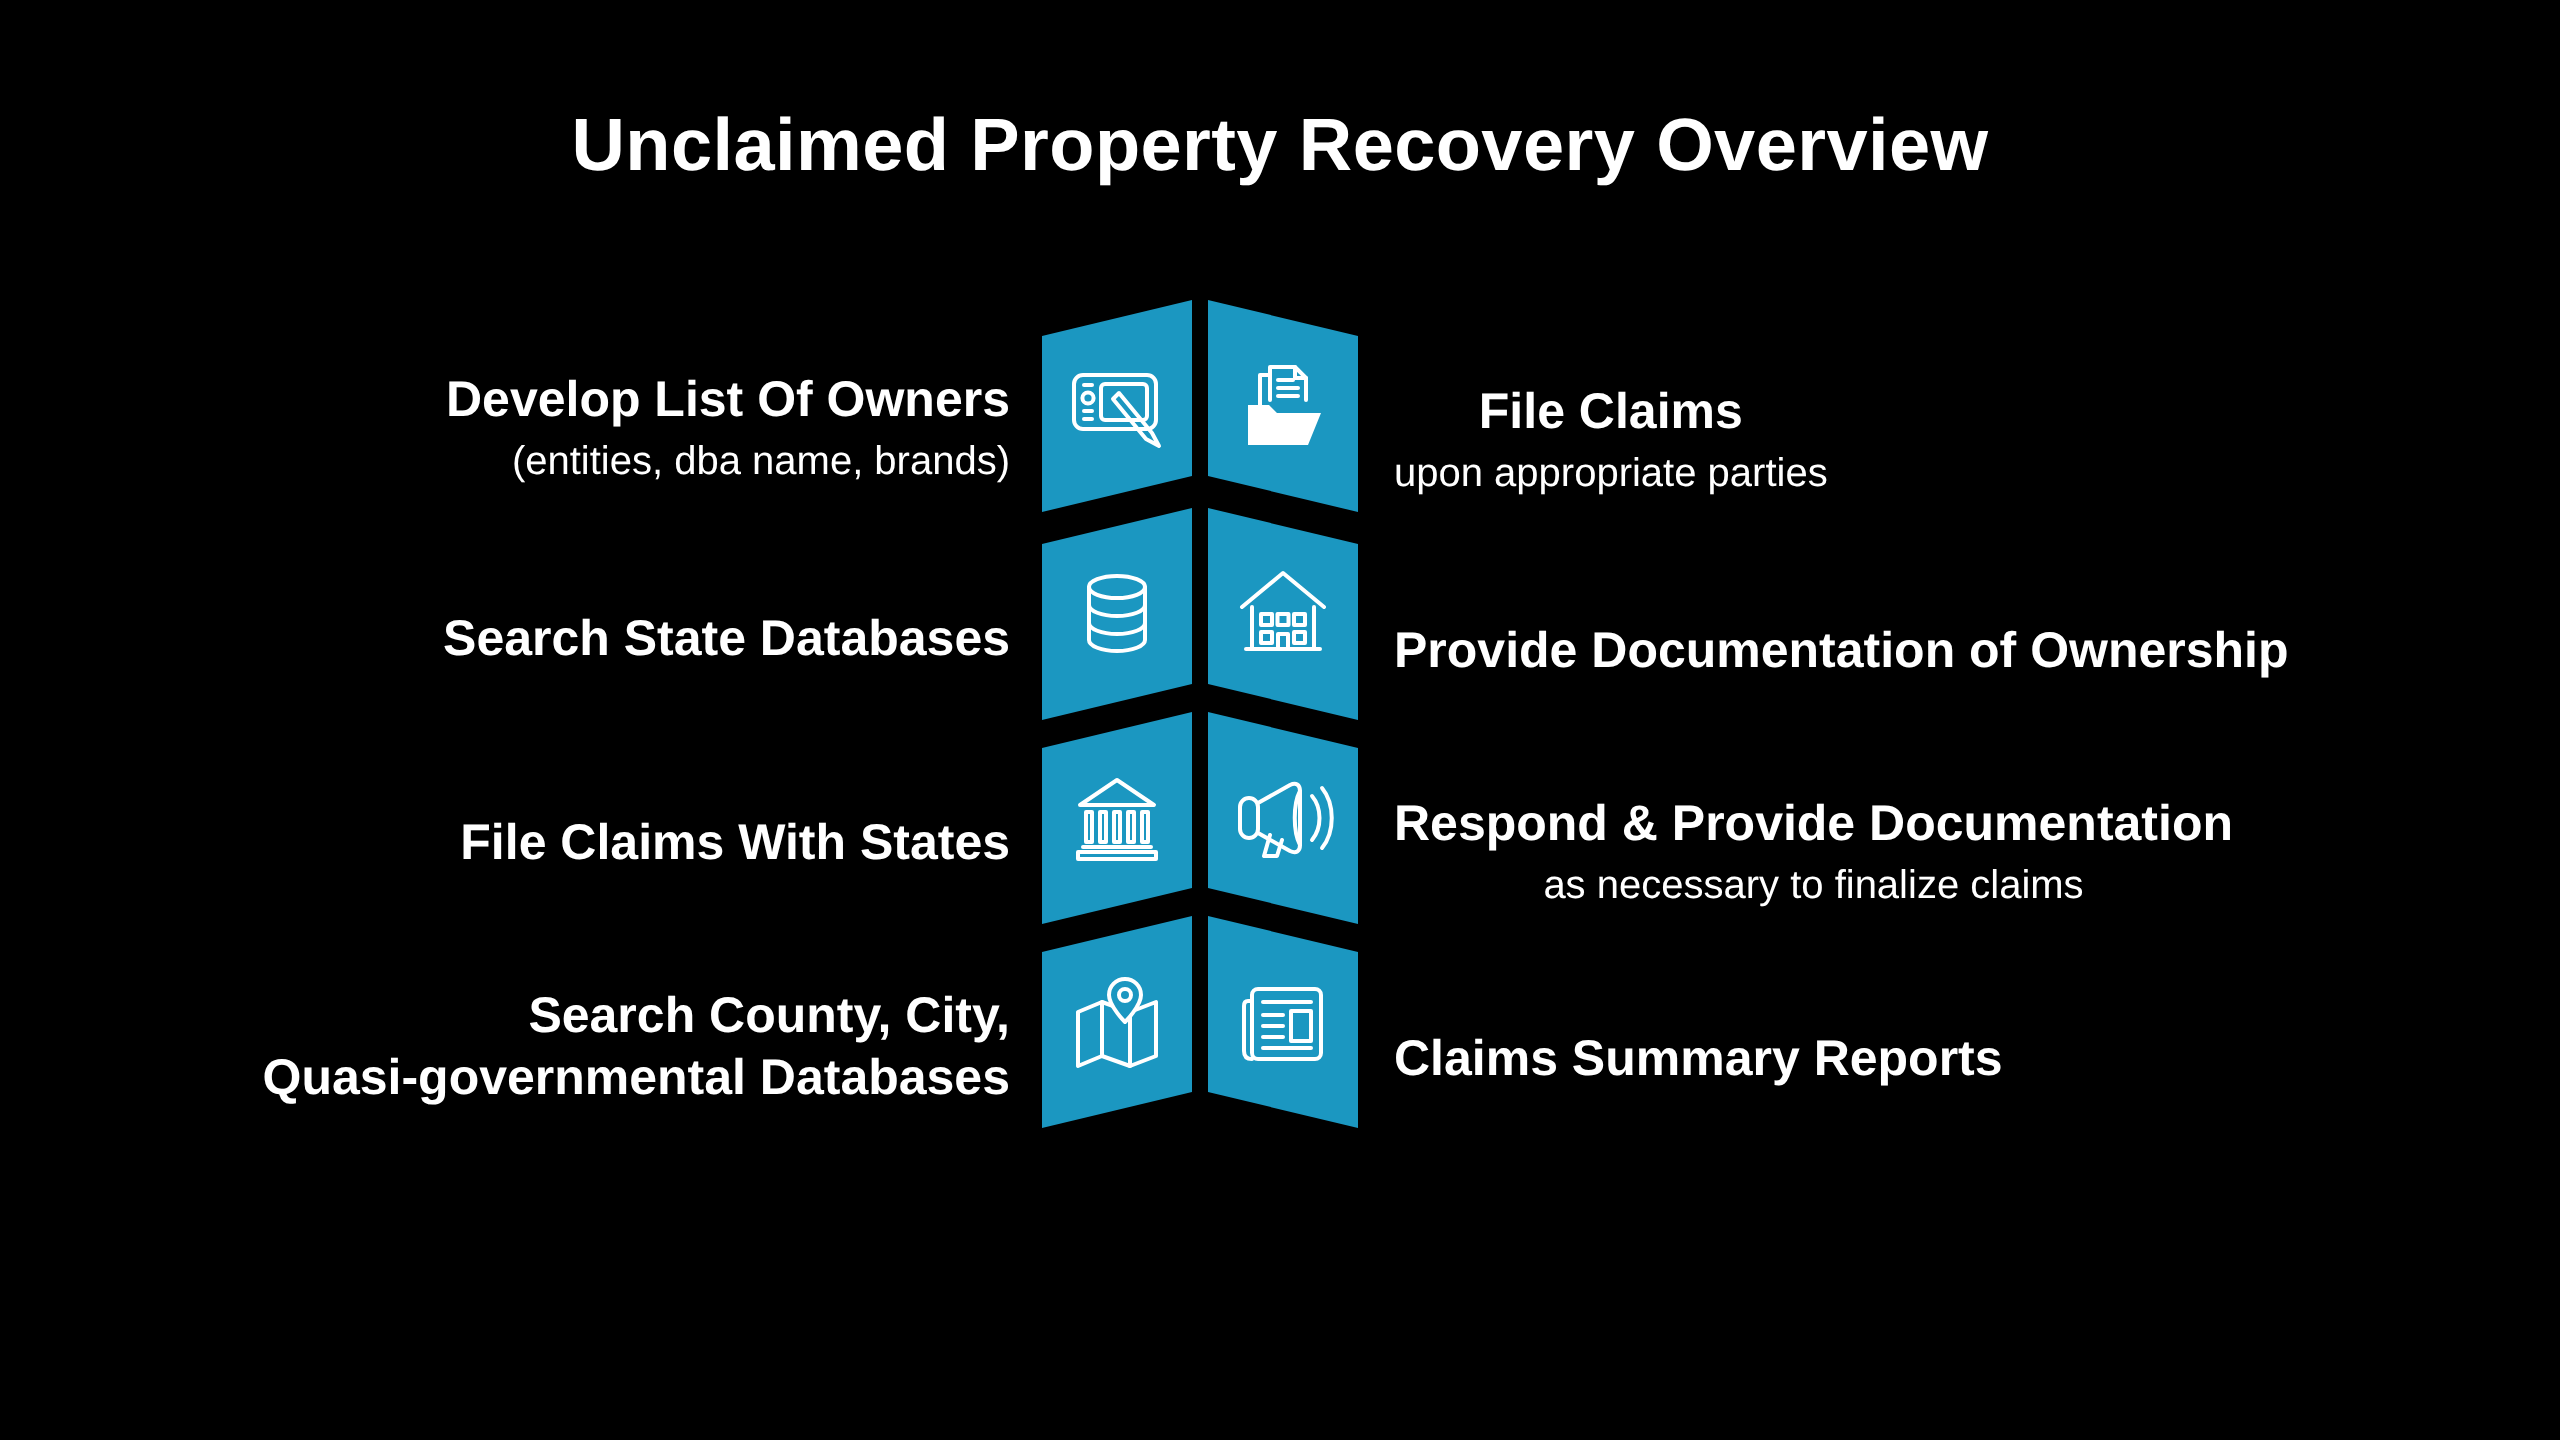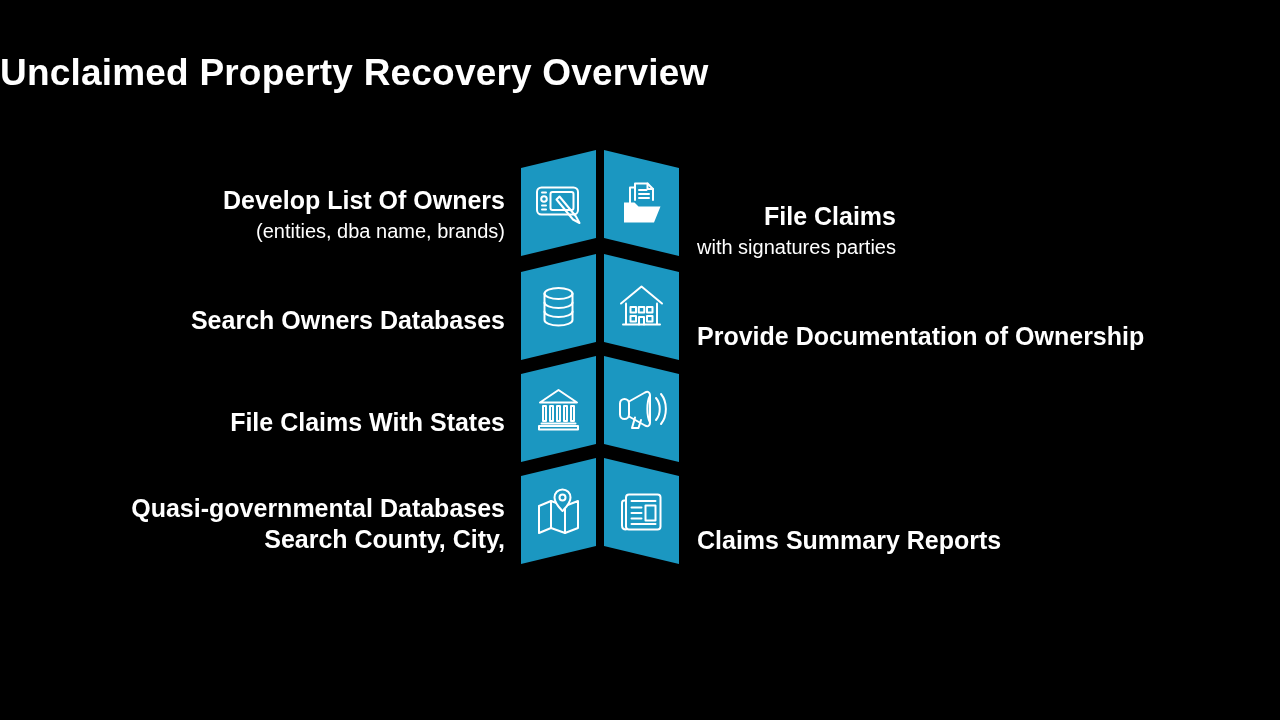--- a/index.html
+++ b/index.html
@@ -5,31 +5,31 @@
   html,body { margin:0; padding:0; }
   body {
     width:1280px; height:720px;
     background:var(--background,#000000);
     font-family:"Liberation Sans", sans-serif;
     color:var(--text,#ffffff);
     position:relative; overflow:hidden;
   }
   .slide-title {
     position:absolute; top:52px; left:0; width:1280px;
-    text-align:left; font-size:37px; font-weight:700; letter-spacing:.2px;
+    text-align:center; font-size:37px; font-weight:700; letter-spacing:.2px;
   }
   .row { position:absolute; left:0; width:1280px; height:106px; }
   .row-1 { top:150px; } .row-2 { top:254px; } .row-3 { top:356px; } .row-4 { top:458px; }
   .chev { position:absolute; left:521px; top:0; width:158px; height:106px; }
   .chev polygon { fill:var(--chevron,#1B97C1); }
   .icon { stroke:#ffffff; fill:none; stroke-width:2; stroke-linecap:round; stroke-linejoin:round; }
   .ltext { position:absolute; right:775px; top:66px; transform:translateY(-50%);
            text-align:right; white-space:nowrap; }
-  .rtext { position:absolute; left:697px; top:82px; transform:translateY(-50%);
-           text-align:right; white-space:nowrap; }
+  .rtext { position:absolute; left:697px; top:72px; transform:translateY(-50%);
+           text-align:center; white-space:nowrap; }
   .t-bold { font-size:25px; font-weight:700; line-height:31px; }
   .t-reg  { font-size:20px; font-weight:400; line-height:31px; }
 </style>
 </head>
 <body>
 
 <div class="slide-title">Unclaimed Property Recovery Overview</div>
 
 <div class="row row-1">
   <div class="ltext">
@@ -53,27 +53,27 @@
       <path d="M17.5 21 V4.5 H30 l5.5 5.5 V21"></path>
       <path d="M30 4.5 V10 h5.5"></path>
       <line x1="21.5" y1="11" x2="29" y2="11"></line>
       <line x1="21.5" y1="15" x2="31.5" y2="15"></line>
       <line x1="21.5" y1="19" x2="31.5" y2="19"></line>
       <path d="M6.5 23.5 H17 l4 4 H43 L36.5 43.5 H6.5 Z" fill="#ffffff" stroke="none"></path>
     </g>
   </svg>
   <div class="rtext">
     <div class="t-bold">File Claims</div>
-    <div class="t-reg">with signatures parties</div>
+    <div class="t-reg">upon appropriate parties</div>
   </div>
 </div>
 
 <div class="row row-2">
   <div class="ltext">
-    <div class="t-bold">Search Owners Databases</div>
+    <div class="t-bold">Search State Databases</div>
   </div>
   <svg class="chev" viewBox="0 0 158 106">
     <polygon points="0,18 75,0 75,88 0,106"></polygon>
     <polygon points="83,0 158,18 158,106 83,88"></polygon>
     <g class="icon" transform="translate(13.5,29)">
       <ellipse cx="24" cy="10.5" rx="14" ry="5.5"></ellipse>
       <path d="M10 10.5 V37 c0 3 6.3 5.5 14 5.5 s14 -2.5 14 -5.5 V10.5"></path>
       <path d="M10 19.5 c0 3 6.3 5.5 14 5.5 s14 -2.5 14 -5.5"></path>
       <path d="M10 28.5 c0 3 6.3 5.5 14 5.5 s14 -2.5 14 -5.5"></path>
     </g>
@@ -114,26 +114,30 @@
     </g>
     <g class="icon" transform="translate(96.5,29)">
       <rect x="2.5" y="14" width="9" height="20" rx="4.5"></rect>
       <path d="M11.5 16.5 L27.5 7.5 C30.5 6 32.5 7.3 32.5 10.5 V37.5 C32.5 40.7 30.5 42 27.5 40.5 L11.5 31.5"></path>
       <path d="M32.5 10.5 C29 17 29 31 32.5 37.5"></path>
       <path d="M17.5 32.5 L14.5 43 h6.5 l2.5 -8"></path>
       <path d="M38.5 13 C43.5 19 43.5 29 38.5 35"></path>
       <path d="M43.5 9 C50 17 50 31 43.5 39"></path>
     </g>
   </svg>
+  <div class="rtext">
+    <div class="t-bold">Respond &amp; Provide Documentation</div>
+    <div class="t-reg">as necessary to finalize claims</div>
+  </div>
 </div>
 
 <div class="row row-4">
   <div class="ltext">
+    <div class="t-bold">Search County, City,</div>
     <div class="t-bold">Quasi-governmental Databases</div>
-    <div class="t-bold">Search County, City,</div>
   </div>
   <svg class="chev" viewBox="0 0 158 106">
     <polygon points="0,18 75,0 75,88 0,106"></polygon>
     <polygon points="83,0 158,18 158,106 83,88"></polygon>
     <g class="icon" transform="translate(13.5,29)">
       <path d="M4.5 19 L16.5 14 L30.5 19 L43.5 14 V41 L30.5 46 L16.5 41 L4.5 46 Z"></path>
       <line x1="16.5" y1="14" x2="16.5" y2="41"></line>
       <line x1="30.5" y1="19" x2="30.5" y2="46"></line>
       <path d="M28 2.5 C32.5 2.5 36 6 36 10.5 C36 16 28 24 28 24 C28 24 20 16 20 10.5 C20 6 23.5 2.5 28 2.5 Z" fill="#1B97C1"></path>
       <circle cx="28" cy="10.5" r="3"></circle>

